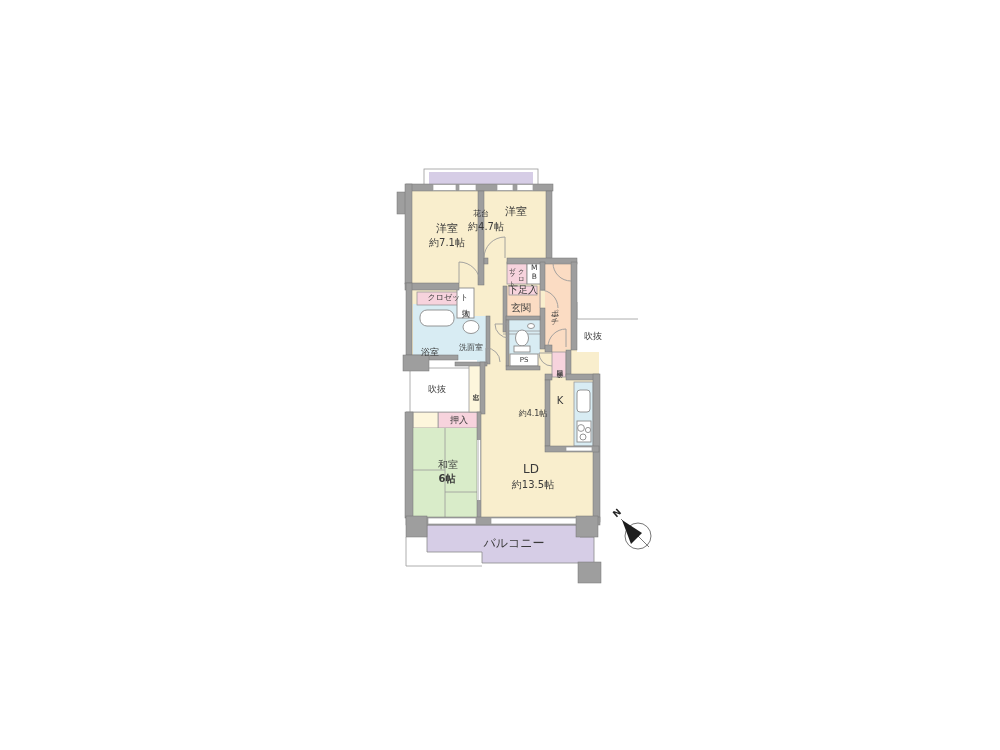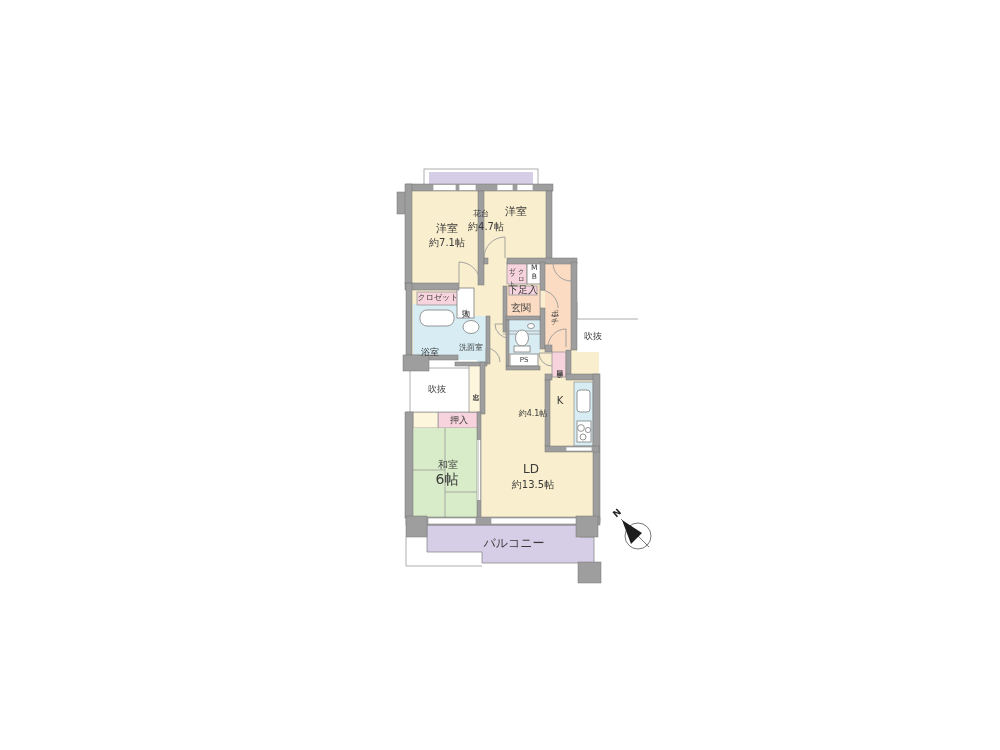--- a/index.html
+++ b/index.html
@@ -162,37 +162,37 @@
 </svg>
 
 
 <div class="north">N</div>
 
 <div class="lbl" style="left:481px;top:178px;font-size:8px;margin-top:36px;">花台</div>
 <div class="lbl" style="left:447px;top:229px;font-size:11px;">洋室</div>
 <div class="lbl" style="left:447px;top:243px;font-size:10px;">約7.1帖</div>
 <div class="lbl" style="left:516px;top:212px;font-size:11px;">洋室</div>
 <div class="lbl" style="left:486px;top:227px;font-size:10px;">約4.7帖</div>
-<div class="lbl" style="left:438px;top:298px;font-size:8px;">クロゼット</div>
+<div class="lbl" style="left:448px;top:298px;font-size:8px;">クロゼット</div>
 <div class="lbl v" style="left:465px;top:303px;font-size:8px;">物入</div>
 <div class="lbl v" style="left:512px;top:273px;font-size:6.5px;">ゼット</div>
 <div class="lbl v" style="left:521px;top:272px;font-size:6.5px;">クロ</div>
 <div class="lbl v" style="left:534px;top:272px;font-size:7.5px;">MB</div>
 <div class="lbl" style="left:523px;top:290px;font-size:10px;">下足入</div>
 <div class="lbl" style="left:521px;top:308px;font-size:10px;">玄関</div>
 <div class="lbl v" style="left:554px;top:312px;font-size:8px;">ポーチ</div>
 <div class="lbl" style="left:430px;top:352px;font-size:9px;">浴室</div>
 <div class="lbl" style="left:471px;top:348px;font-size:8px;">洗面室</div>
 <div class="lbl" style="left:524px;top:360px;font-size:7px;">PS</div>
 <div class="lbl" style="left:593px;top:336px;font-size:9px;">吹抜</div>
 <div class="lbl" style="left:437px;top:389px;font-size:9px;">吹抜</div>
 <div class="lbl v" style="left:475px;top:388px;font-size:7px;">出窓</div>
 <div class="lbl v" style="left:559px;top:365px;font-size:7px;">勝手口</div>
 <div class="lbl" style="left:560px;top:401px;font-size:10px;">K</div>
 <div class="lbl" style="left:533px;top:414px;font-size:8px;">約4.1帖</div>
 <div class="lbl" style="left:531px;top:470px;font-size:12px;">LD</div>
 <div class="lbl" style="left:533px;top:485px;font-size:10px;">約13.5帖</div>
 <div class="lbl" style="left:448px;top:465px;font-size:10px;">和室</div>
-<div class="lbl" style="left:447px;top:479px;font-size:14px;">6帖</div>
+<div class="lbl" style="left:447px;top:479px;font-size:10px;font-weight:bold;">6帖</div>
 <div class="lbl" style="left:459px;top:420px;font-size:9px;">押入</div>
 <div class="lbl" style="left:514px;top:544px;font-size:12px;font-family:Liberation Serif, serif;">バルコニー</div>
 
 </div>
 
 </body></html>

